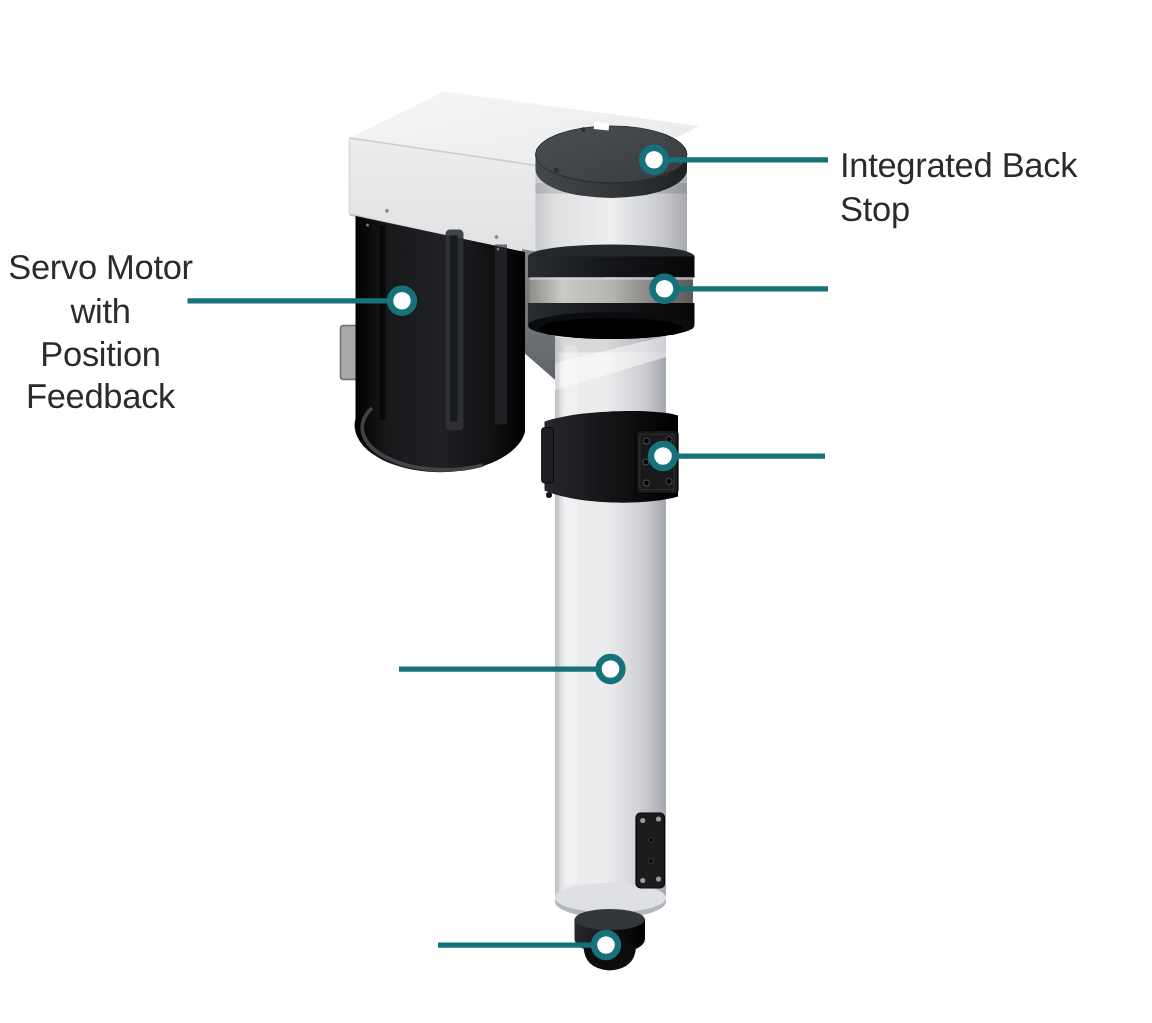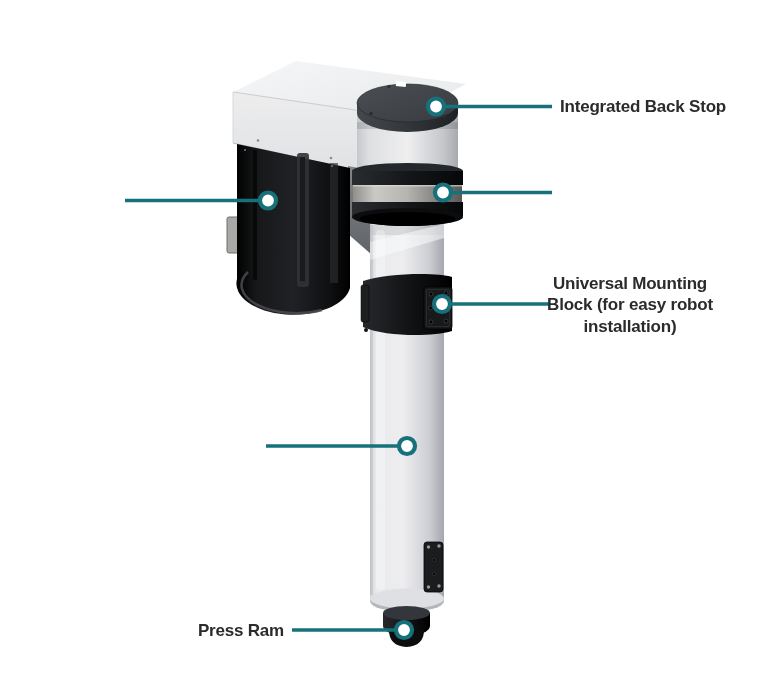--- a/index.html
+++ b/index.html
@@ -11,26 +11,25 @@
   .stage{
     position:relative;
     width:768px;height:682px;
     background:#ffffff;
     overflow:hidden;
     font-family:"Liberation Sans","DejaVu Sans",sans-serif;
   }
   .stage svg{position:absolute;left:0;top:0;}
   .label{
     position:absolute;
-    font-size:17px;
+    font-size:23px;
     line-height:1.25;
     color:var(--label-color);
     white-space:pre-line;
     letter-spacing:-0.2px;
-    font-weight:bold;
   }
   .label.center{text-align:center;}
   .label.right{text-align:right;}
   
   .leader{stroke:var(--accent);stroke-width:3.5;}
   .marker{fill:#ffffff;stroke:var(--accent);stroke-width:4.2;}
 </style>
 </head>
 <body style="background: rgb(255, 255, 255);">
 
@@ -212,23 +211,22 @@
     <g>
       <line class="leader" x1="266" y1="446" x2="398" y2="446"></line>
       <circle class="marker" cx="407" cy="446" r="8"></circle>
     </g>
     <g>
       <line class="leader" x1="292" y1="630" x2="395" y2="630"></line>
       <circle class="marker" cx="404" cy="630" r="8"></circle>
     </g>
   </svg>
 
+  <div class="label center" style="left:4px;top:164px;width:126px;">Servo Motor
+with Position
+Feedback</div>
 
   <div class="label" style="left:560px;top:96px;">Integrated Back Stop</div>
 
 
-  <div class="label center" style="left:546px;top:273px;width:168px;">Universal Mounting
-Block (for easy robot
-installation)</div>
-
-
-  <div class="label right" style="left:174px;top:620px;width:110px;">Press Ram</div>
+
+
 </div>
 
 </body></html>

